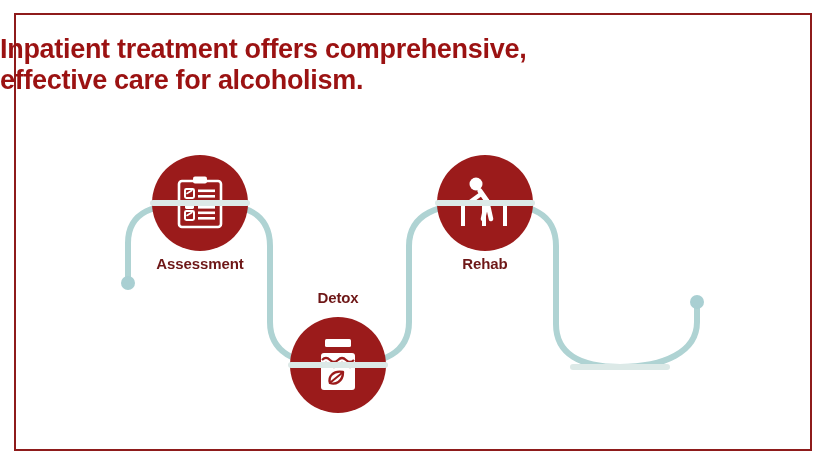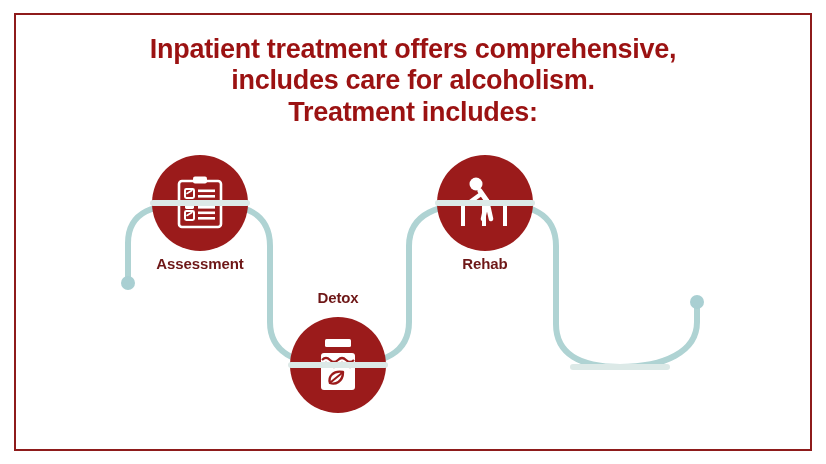--- a/index.html
+++ b/index.html
@@ -29,21 +29,20 @@
     border: 2px solid #8E1B1B;
     pointer-events: none;
   }
 
   
   .title-block {
     position: absolute;
     left: 0;
     top: 34px;
     width: 826px;
-    text-align: center;
     line-height: 1.16;
   }
   .title-line {
     display: block;
     color: #9B1212;
     font-weight: 700;
     font-size: 27px;
     letter-spacing: -0.3px;
     white-space: nowrap;
   }
@@ -116,22 +115,21 @@
 </style>
 </head>
 <body>
 
 <div id="infographic">
 
   <div class="frame-border"></div>
 
   <div class="title-block">
     <span class="title-line">Inpatient treatment offers comprehensive,</span>
-    <span class="title-line">includes care for alcoholism.</span>
-    <span class="title-line">Treatment includes:</span>
+    <span class="title-line">effective care for alcoholism.</span>
   </div>
 
   <div class="flow-stage">
 
     <svg class="connector-svg" viewBox="0 0 826 464">
       <g fill="none" stroke="#AFD3D3" stroke-width="6" stroke-linecap="round">
 
         <path d="M128,283 L128,243 C128,212 152,203 200,203"></path>
 
         <path d="M200,203 C248,203 270,214 270,246 L270,322 C270,352 294,365 338,365"></path>

